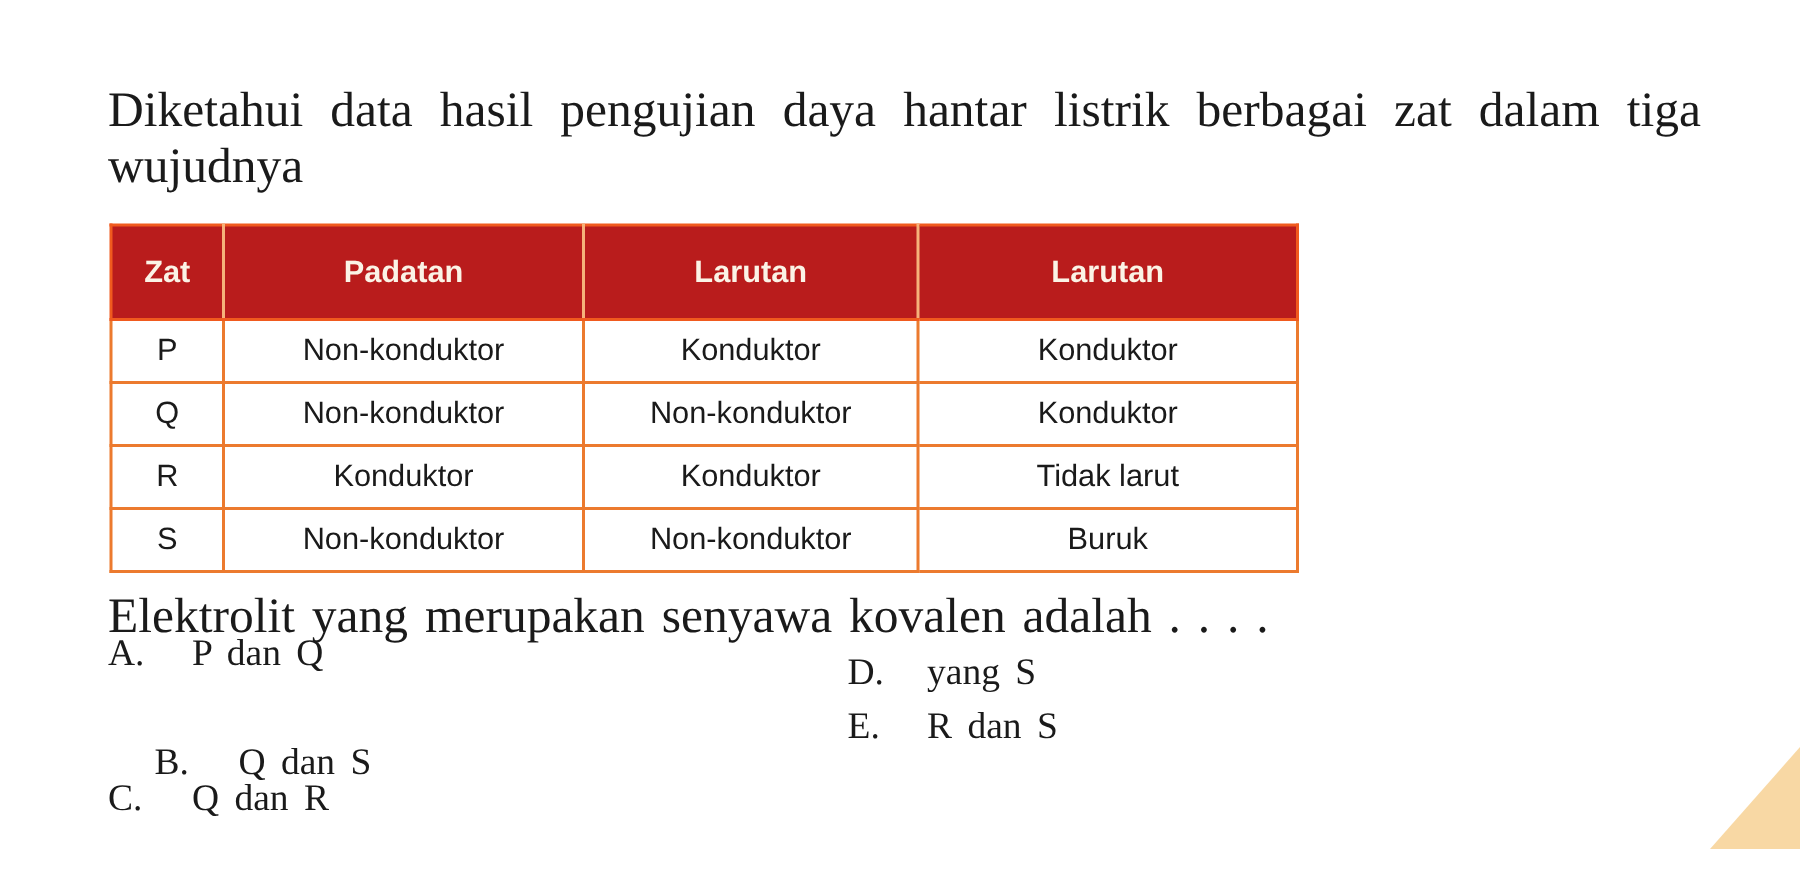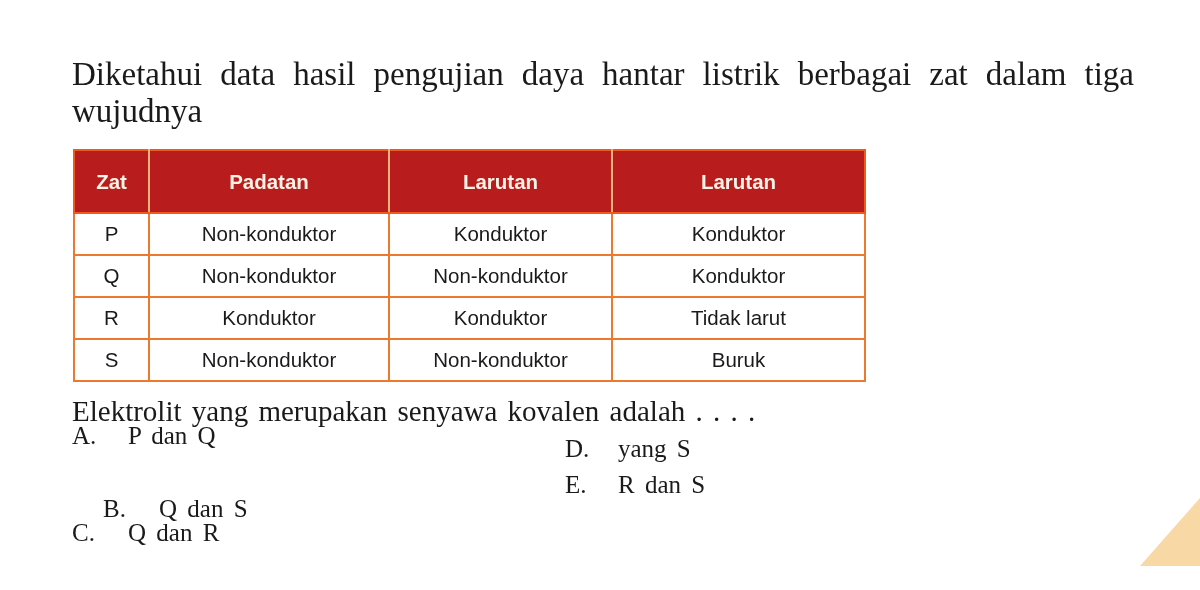--- a/index.html
+++ b/index.html
@@ -68,21 +68,21 @@
     }
     .col-zat { width: 73px; }
     .col-padatan { width: 238px; }
     .col-leburan { width: 221px; }
     .col-larutan { width: 251px; }
 
     .question {
       position: absolute;
       left: 72px;
       top: 394px;
-      font-size: 29px;
+      font-size: 33px;
       line-height: 34px;
       margin: 0;
       word-spacing: 3px;
     }
     .option {
       position: absolute;
       font-size: 25px;
       line-height: 34px;
       white-space: nowrap;
     }

